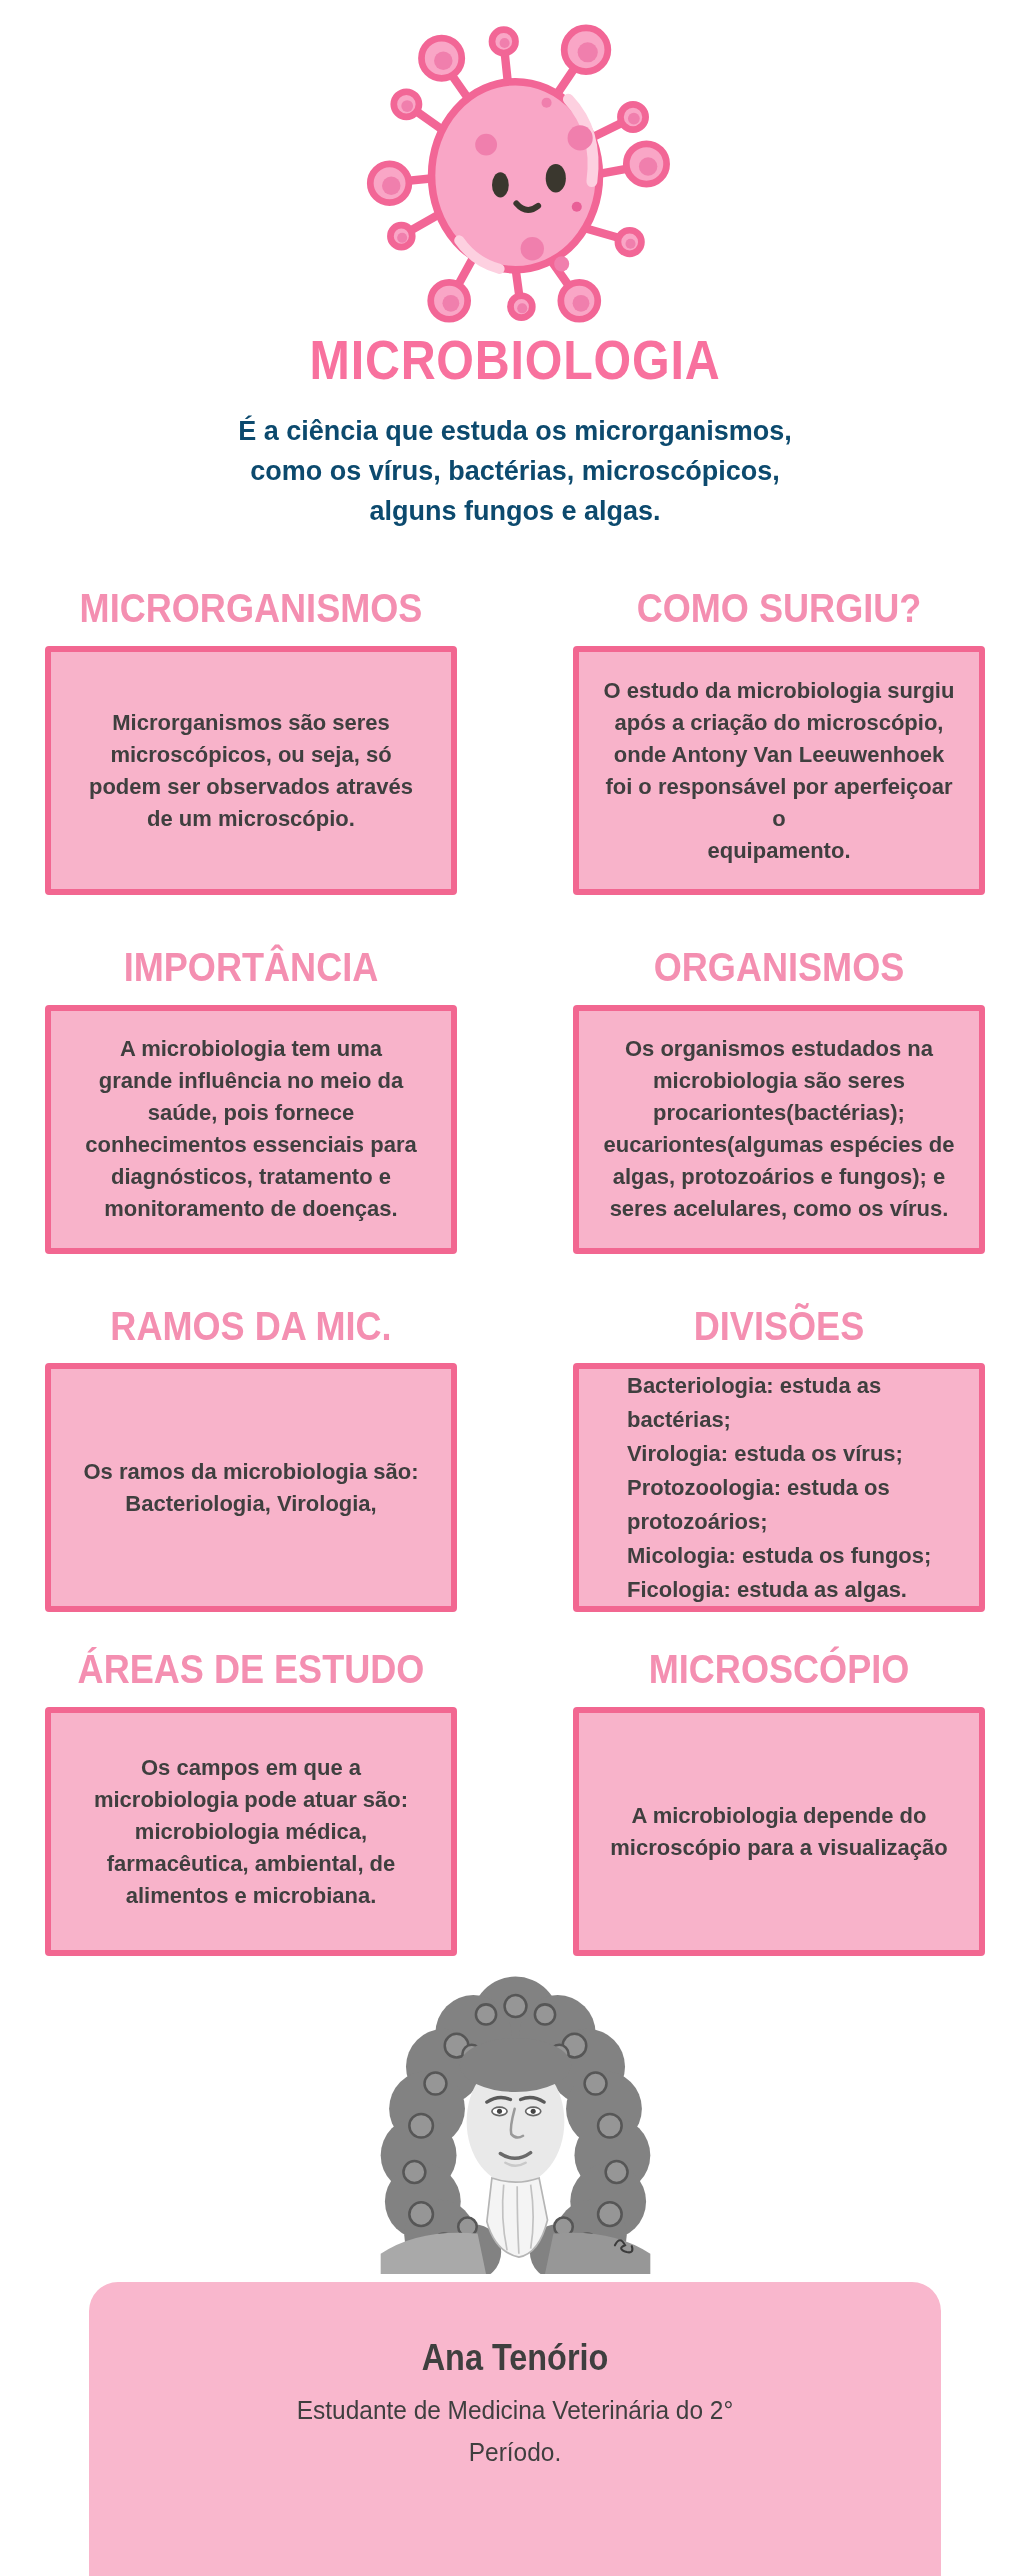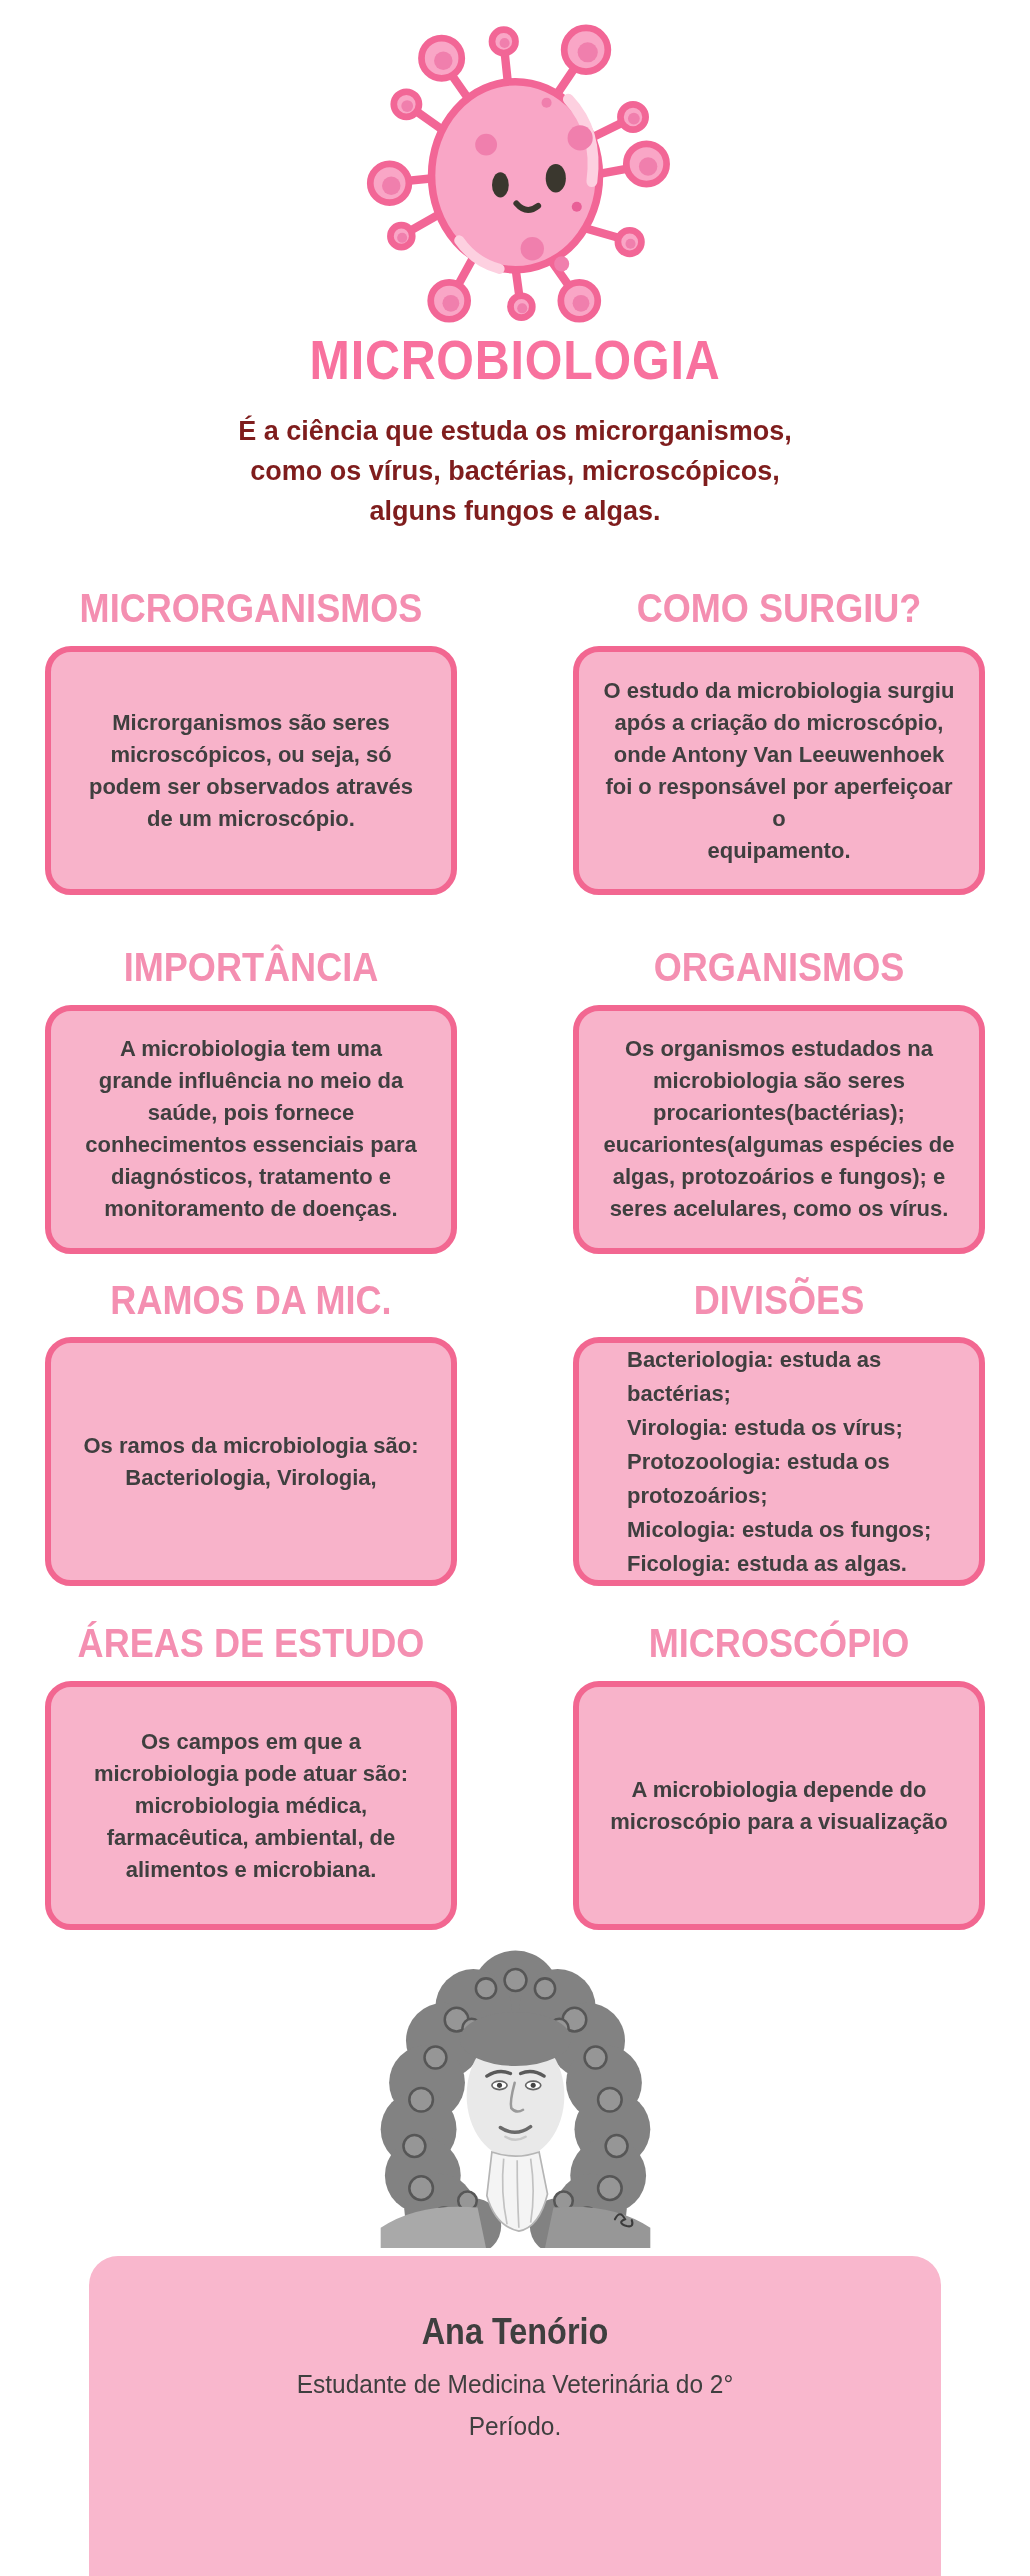--- a/index.html
+++ b/index.html
@@ -14,39 +14,39 @@
   .virus-wrap { margin-top:12px; text-align:center; }
   h1.title {
     margin-top:-5.2px;
     font-size:55px; line-height:62px; font-weight:900;
     color:#f8719e; text-align:center; width:100%;
     transform:scaleX(0.88); transform-origin:center;
     letter-spacing:0.9px;
   }
   .subtitle {
     margin-top:20.6px; text-align:center;
-    font-size:27px; line-height:40px; font-weight:700; color:#7f1d1d;
+    font-size:27px; line-height:40px; font-weight:700; color:#0c4a6e;
   }
   .row { display:flex; column-gap:60px; justify-content:center; }
   .col { width:468px; display:flex; flex-direction:column; align-items:center; }
   .row.r1 { margin-top:53px; }
   .row.r2 { margin-top:48px; }
-  .row.r3 { margin-top:22px; }
+  .row.r3 { margin-top:48px; }
   .row.r4 { margin-top:33px; }
   h2.sec-title {
     font-size:41px; line-height:48px; font-weight:900;
     color:#f48fb1; text-align:center; width:100%;
     transform:scaleX(0.88); transform-origin:center;
     margin-bottom:13.7px; white-space:nowrap;
   }
   .box {
     width:412px; height:249px;
     background:#f8b3ca;
     border:6.9px solid #f26791;
-    border-radius:26px;
+    border-radius:4px;
     display:flex; flex-direction:column; justify-content:center;
     text-align:center;
     font-size:22px; line-height:32px; font-weight:700; color:#3f3f3f;
     padding:0 20.6px;
   }
   .box.left { text-align:left; padding-left:48px; line-height:34px; }
   .portrait-wrap { margin-top:18px; text-align:center; }
   .footer-card {
     margin-top:5.2px;
     flex:1;

